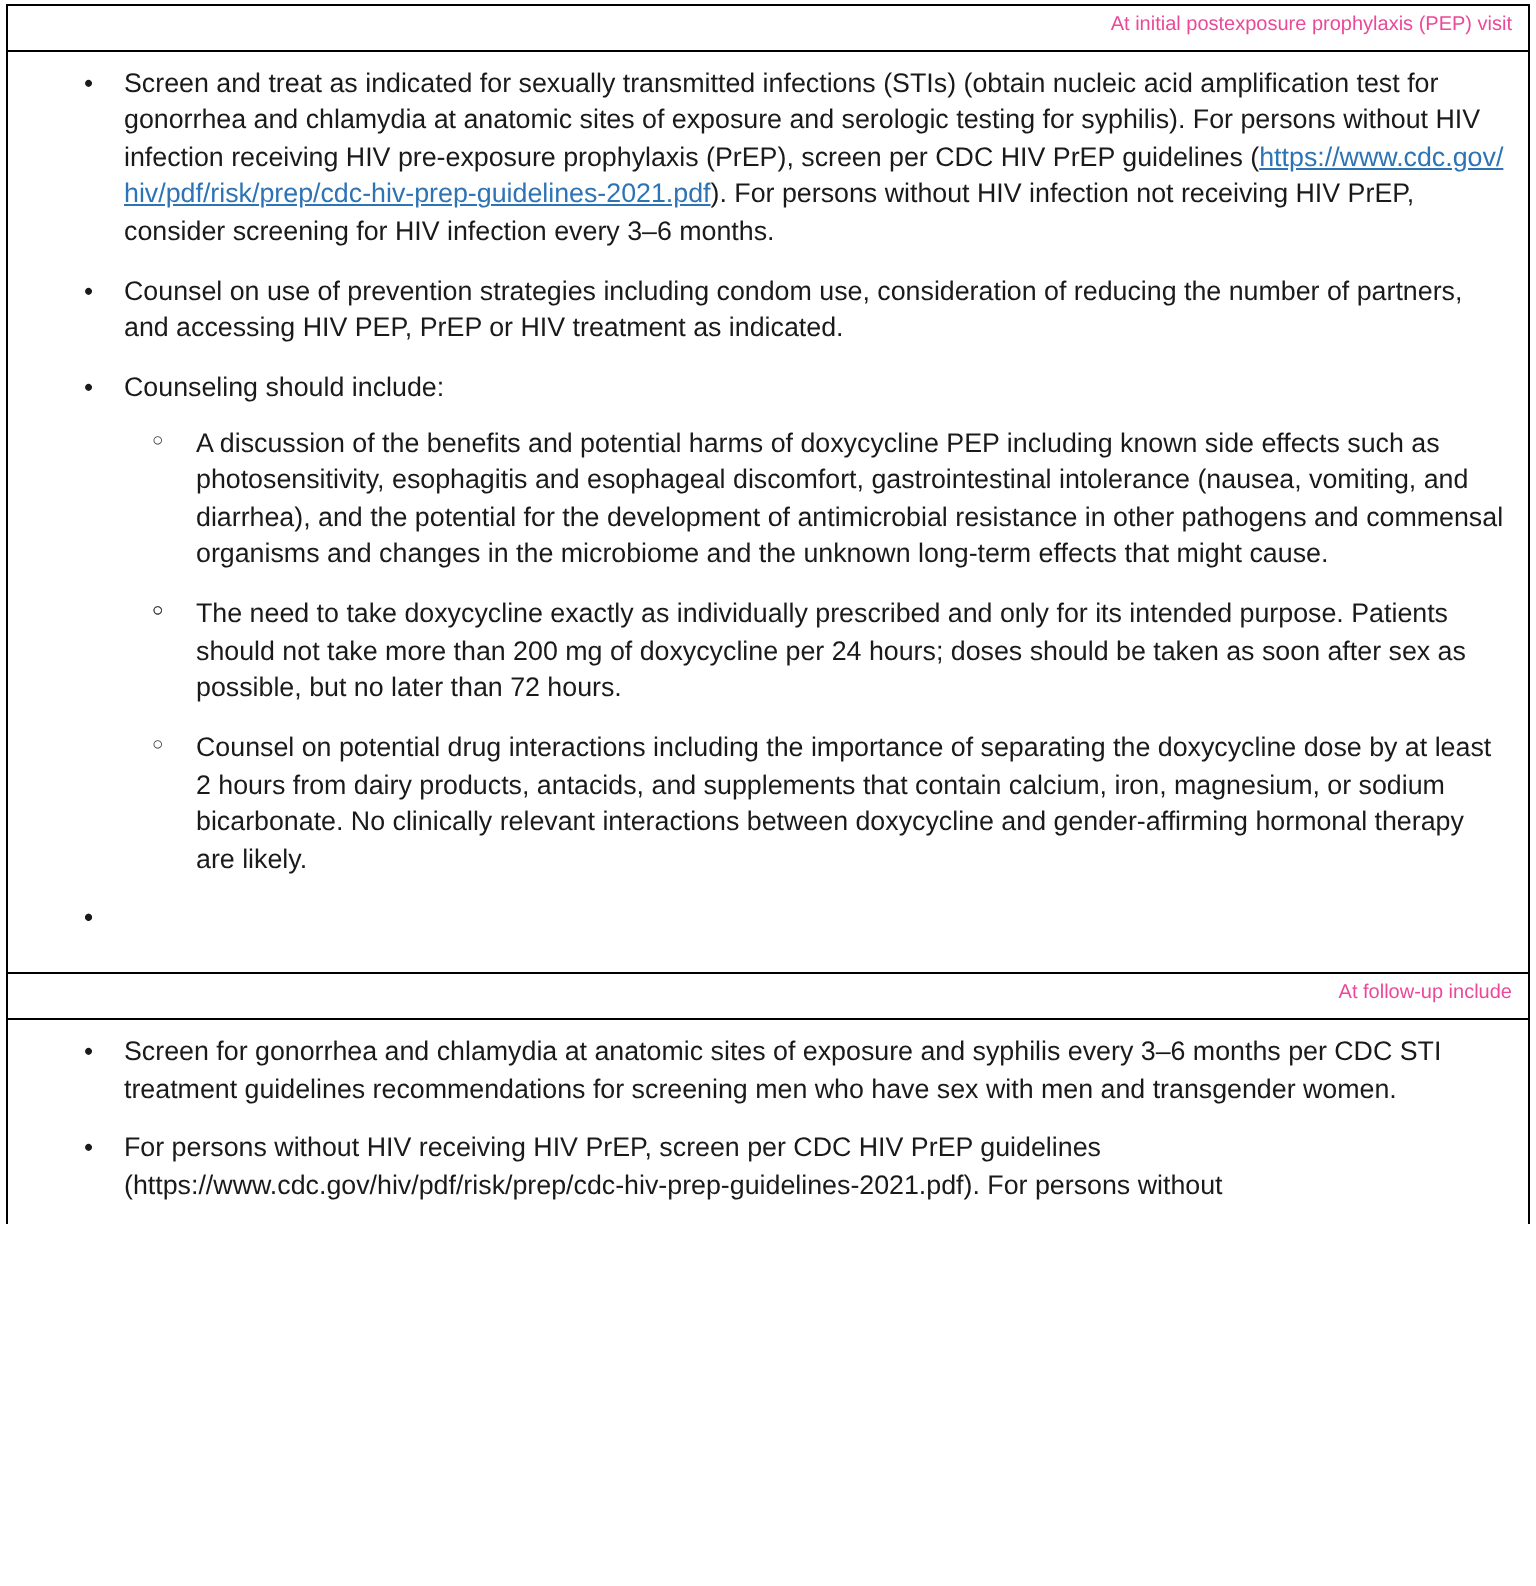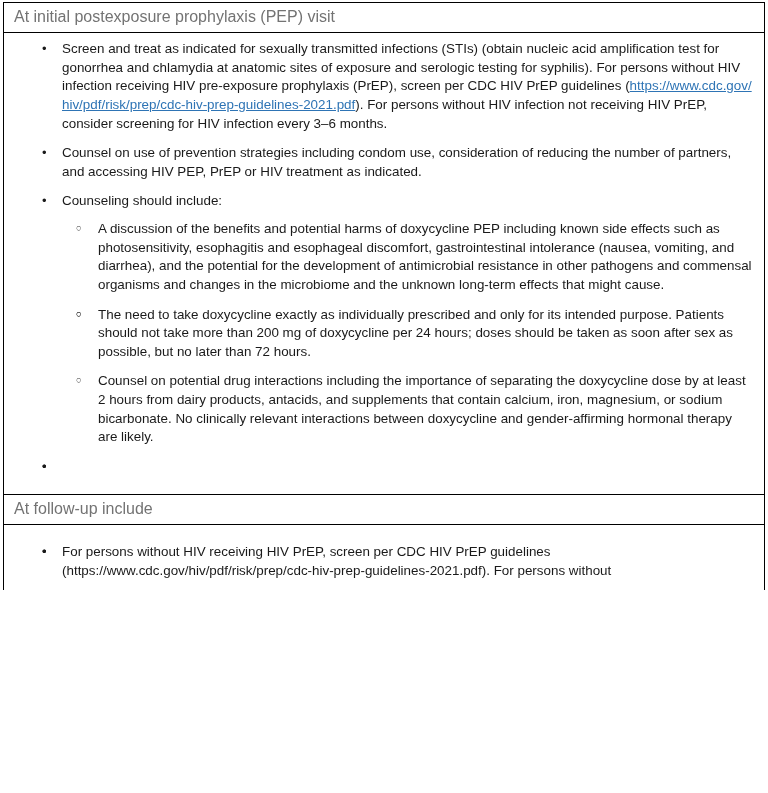--- a/index.html
+++ b/index.html
@@ -29,23 +29,24 @@
     width: 762px;
     border-left: 1.5px solid #000000;
     border-right: 1.5px solid #000000;
     border-top: 1.5px solid #000000;
     box-sizing: border-box;
   }
 
   .section-header {
     border-bottom: 1.5px solid #000000;
     padding: 4px 8px 5px 10px;
-    font-size: 16px;
+    font-size: 10px;
     line-height: 1.25;
-    color: #737373;
+    color: #ec4899;
+    text-align: right;
   }
 
   .section-body {
     border-bottom: 1.5px solid #000000;
     padding: 7px 12px 10px 12px;
   }
 
   .section-body.last {
     border-bottom: none;
   }
@@ -177,20 +178,21 @@
       <div class="spacer-tail"></div>
     </div>
 
     <div class="section-header">At follow-up include</div>
 
     <div class="section-body last">
       <ul class="lv1">
 
         <li>
           <span class="marker">•</span>
+          <span>Screen for gonorrhea and chlamydia at anatomic sites of exposure and syphilis every 3–6 months per CDC STI treatment guidelines recommendations for screening men who have sex with men and transgender women.</span>
         </li>
 
         <li>
           <span class="marker">•</span>
           <span class="plainurl">For persons without HIV receiving HIV PrEP, screen per CDC HIV PrEP guidelines (https://www.cdc.gov/hiv/pdf/risk/prep/cdc-hiv-prep-guidelines-2021.pdf). For persons without</span>
         </li>
 
       </ul>
     </div>
 

